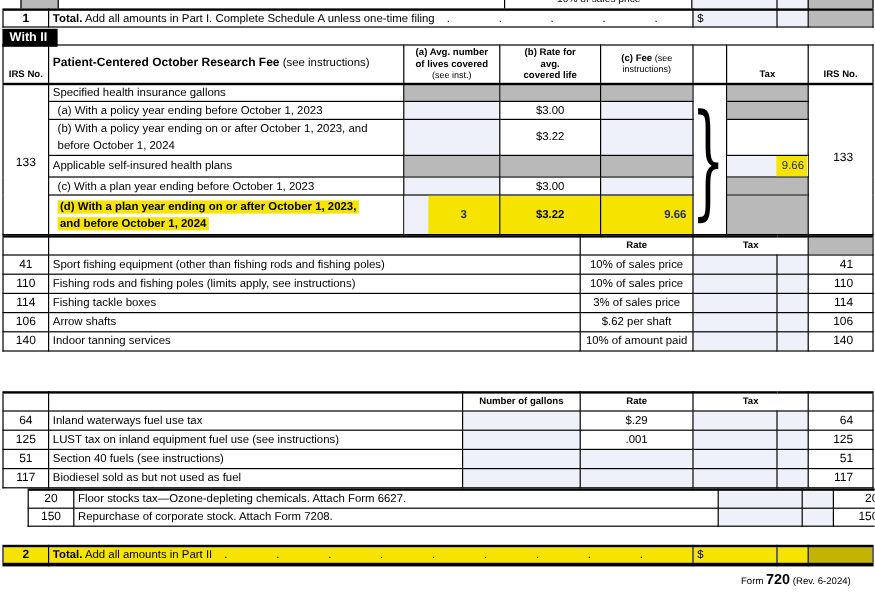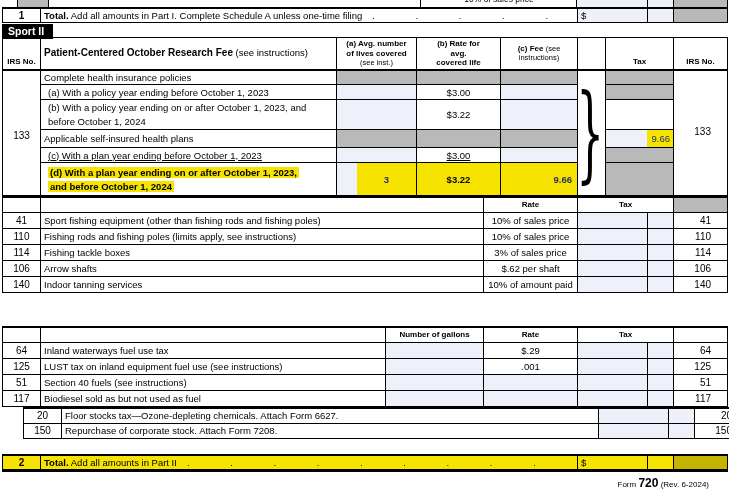--- a/index.html
+++ b/index.html
@@ -71,21 +71,21 @@
         <td class="leftnum b">1</td>
         <td><span class="b">Total.</span> <span>Add all amounts in Part I. Complete Schedule A unless one-time filing</span><span class="dots">. . . . . . . .</span></td>
         <td class="blue"><span>$</span></td>
         <td class="blue"></td>
         <td class="gray"></td>
       </tr>
     </tbody>
       </table>
   </div>
 
-  <div class="part2">Sport II</div>
+  <div class="part2">With II</div>
 
   <div class="abs" style="left:2px;top:37px;">
     <table>
       <colgroup>
           <col style="width:38px">
           <col style="width:296px">
           <col style="width:80px">
           <col style="width:84px">
           <col style="width:77px">
           <col style="width:28px">
@@ -100,21 +100,21 @@
         <td class="hd wrap"><span>(b) Rate for</span><br><span>avg.</span><br><span>covered life</span></td>
         <td class="hd wrap"><span>(c) Fee</span> <span class="note">(see instructions)</span></td>
         <td></td>
         <td class="hd vbot">Tax</td>
         <td class="hd vbot">IRS No.</td>
       </tr>
       <tr style="height:15px;">
         <td rowspan="6" class="relcell">
           <span class="abs leftnum" style="left:0;right:0;top:59px;">133</span>
         </td>
-        <td>Complete health insurance policies</td>
+        <td>Specified health insurance gallons</td>
         <td class="gray"></td>
         <td class="gray"></td>
         <td class="gray"></td>
         <td rowspan="6"></td>
         <td class="gray"></td>
         <td rowspan="6" class="relcell">
           <span class="abs irsnum" style="left:0;right:0;top:55px;">133</span>
         </td>
       </tr>
       <tr style="height:15px;">
@@ -133,21 +133,21 @@
       </tr>
       <tr style="height:18px;">
         <td>Applicable self-insured health plans</td>
         <td class="gray"></td>
         <td class="gray"></td>
         <td class="gray"></td>
         <td class="blue mcell">
           <span class="tax-chip">9.66</span>
         </td>
       </tr>
-      <tr style="height:15px;text-decoration:underline;">
+      <tr style="height:15px;">
         <td style="padding-left:7px;">(c) With a plan year ending before October 1, 2023</td>
         <td class="blue"></td>
         <td class="ctr">$3.00</td>
         <td class="blue"></td>
         <td class="gray"></td>
       </tr>
       <tr style="height:33px;font-weight:bold;">
         <td class="lc2" style="padding-left:7px;"><span class="hl">(d) With a plan year ending on or after October 1, 2023,</span><br><span class="hl">and before October 1, 2024</span></td>
         <td class="blue relcell">
           <div class="abs yel" style="left:20px;right:0;top:0;bottom:0;display:flex;align-items:center;justify-content:center;">

